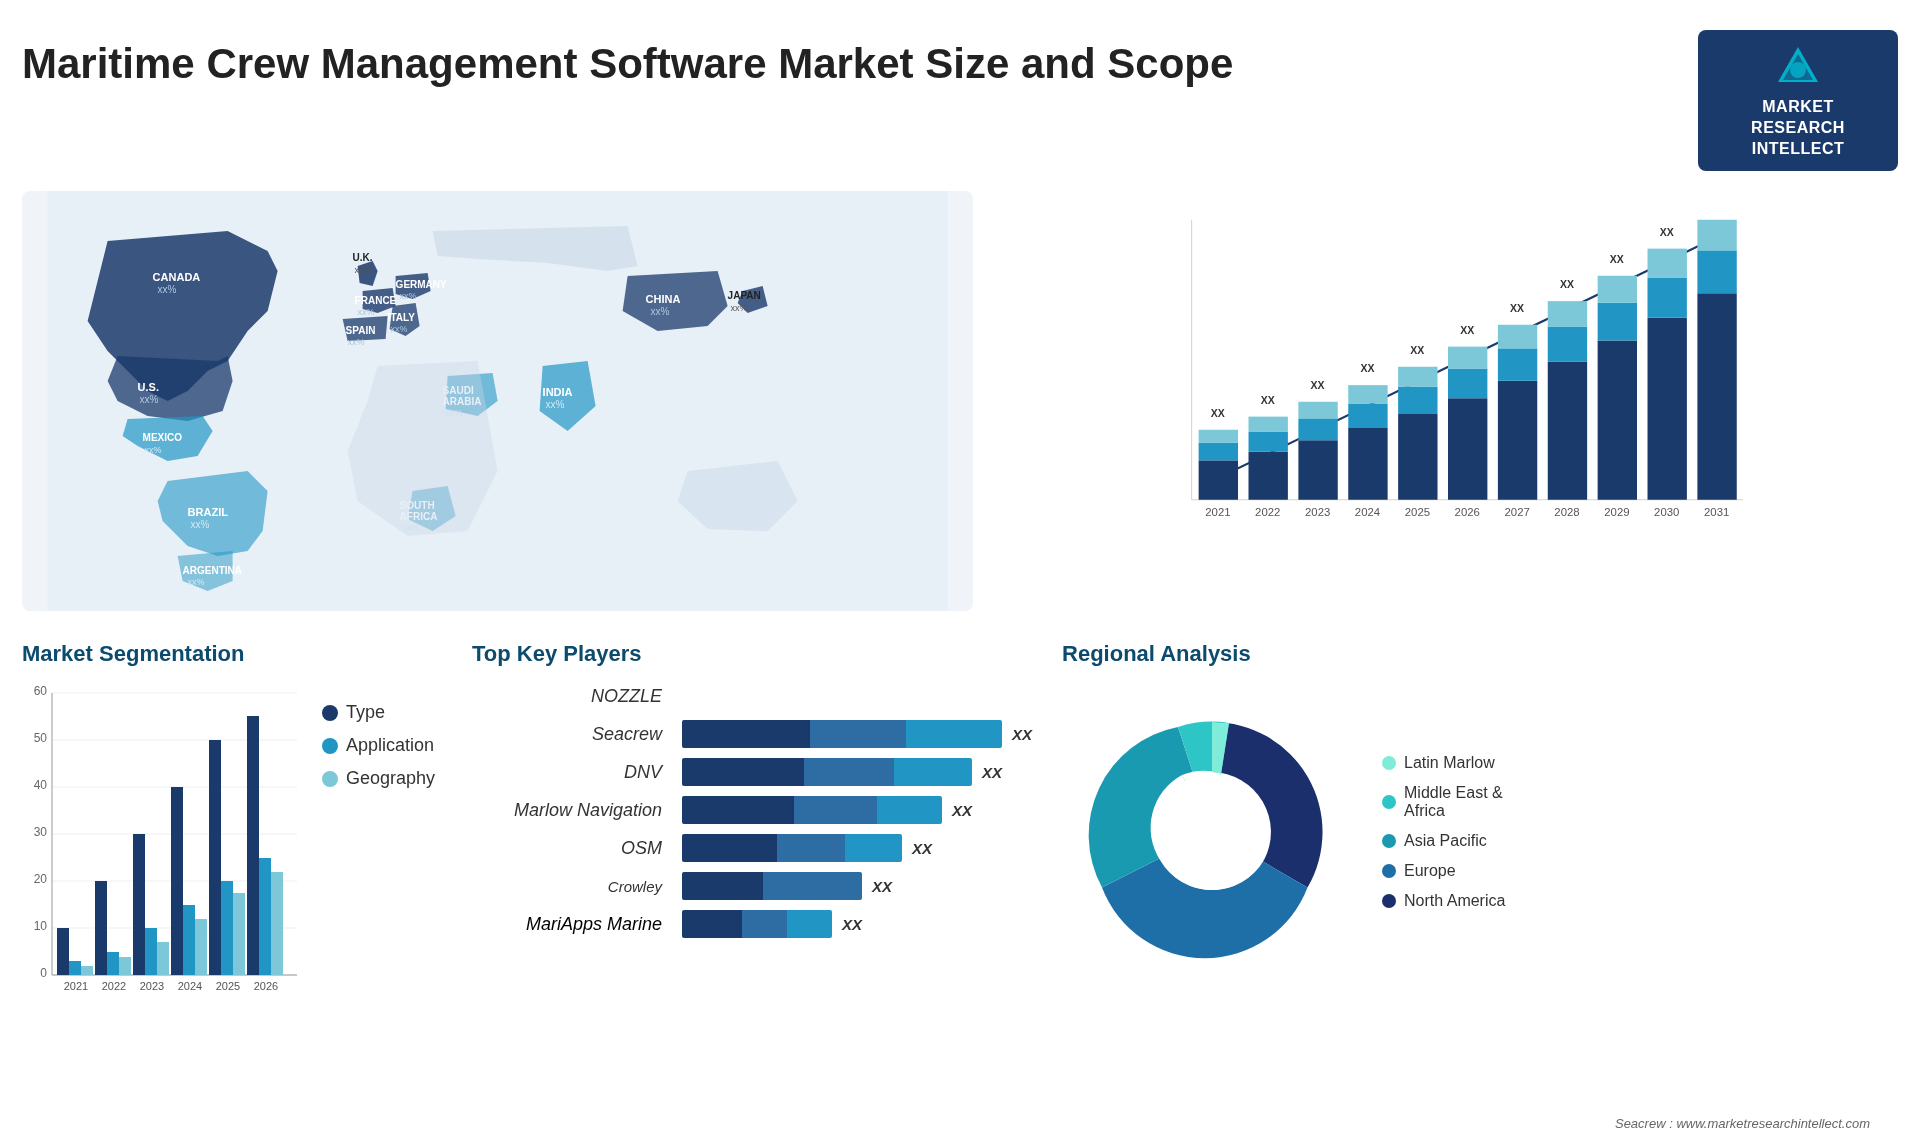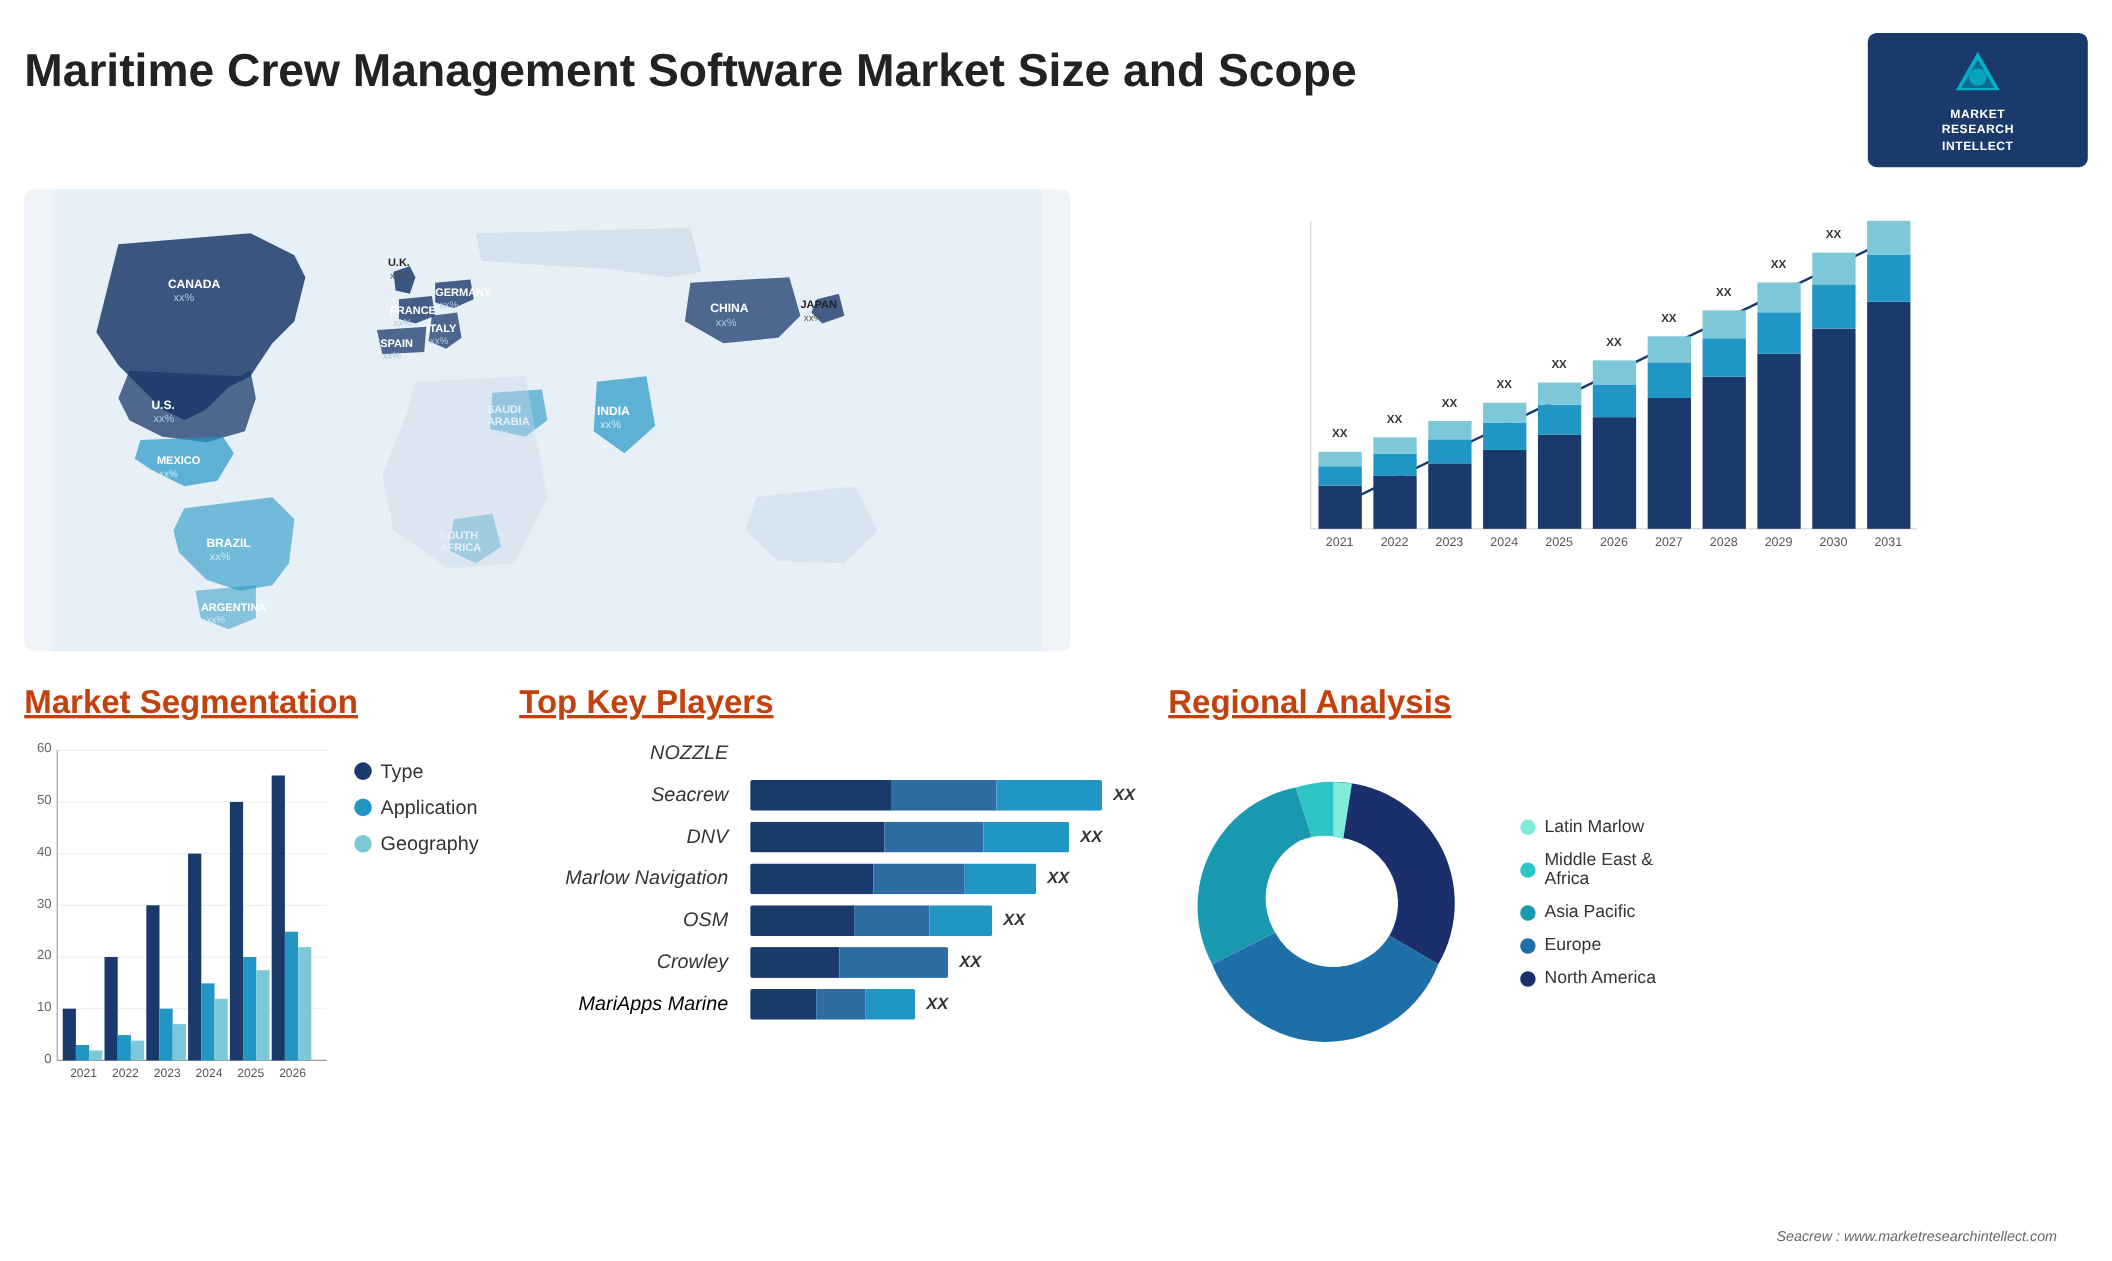--- a/index.html
+++ b/index.html
@@ -45,21 +45,21 @@
     }
 
     .logo-icon {
       width: 50px;
       height: 50px;
       margin-bottom: 5px;
     }
 
     .logo-text {
       color: white;
-      font-size: 11px;
+      font-size: 16px;
       font-weight: bold;
       text-align: center;
       line-height: 1.3;
       letter-spacing: 0.5px;
     }
 
     
     .top-section {
       display: flex;
       gap: 20px;
@@ -89,25 +89,24 @@
       gap: 30px;
       height: 430px;
     }
 
     
     .segmentation-container {
       flex: 0 0 420px;
     }
 
     .section-title {
-      font-size: 30px;
+      font-size: 22px;
       font-weight: 700;
-      color: #c2410c;
+      color: #0c4a6e;
       margin-bottom: 15px;
-      text-decoration: underline;
     }
 
     .seg-chart-area {
       display: flex;
       gap: 20px;
       align-items: flex-start;
     }
 
     .seg-legend {
       display: flex;
@@ -513,21 +512,21 @@
             <div style="display:flex;height:28px;border-radius:2px;overflow:hidden;width:220px;">
               <div style="width:43%;background:#1a3a6b;"></div>
               <div style="width:31%;background:#2e6da4;"></div>
               <div style="width:26%;background:#2196c4;"></div>
             </div>
             <span style="margin-left:10px;font-size:15px;font-weight:bold;color:#333;">XX</span>
           </div>
         </div>
 
         <div class="player-row">
-          <div class="player-name" style="font-size:18px;color:#333;width:200px;text-align:right;padding-right:10px;">Crowley</div>
+          <div class="player-name" style="font-size:15px;color:#333;width:200px;text-align:right;padding-right:10px;">Crowley</div>
           <div style="display:flex;align-items:center;flex:1;">
             <div style="display:flex;height:28px;border-radius:2px;overflow:hidden;width:180px;">
               <div style="width:45%;background:#1a3a6b;"></div>
               <div style="width:55%;background:#2e6da4;"></div>
             </div>
             <span style="margin-left:10px;font-size:15px;font-weight:bold;color:#333;">XX</span>
           </div>
         </div>
 
         <div class="player-row">

